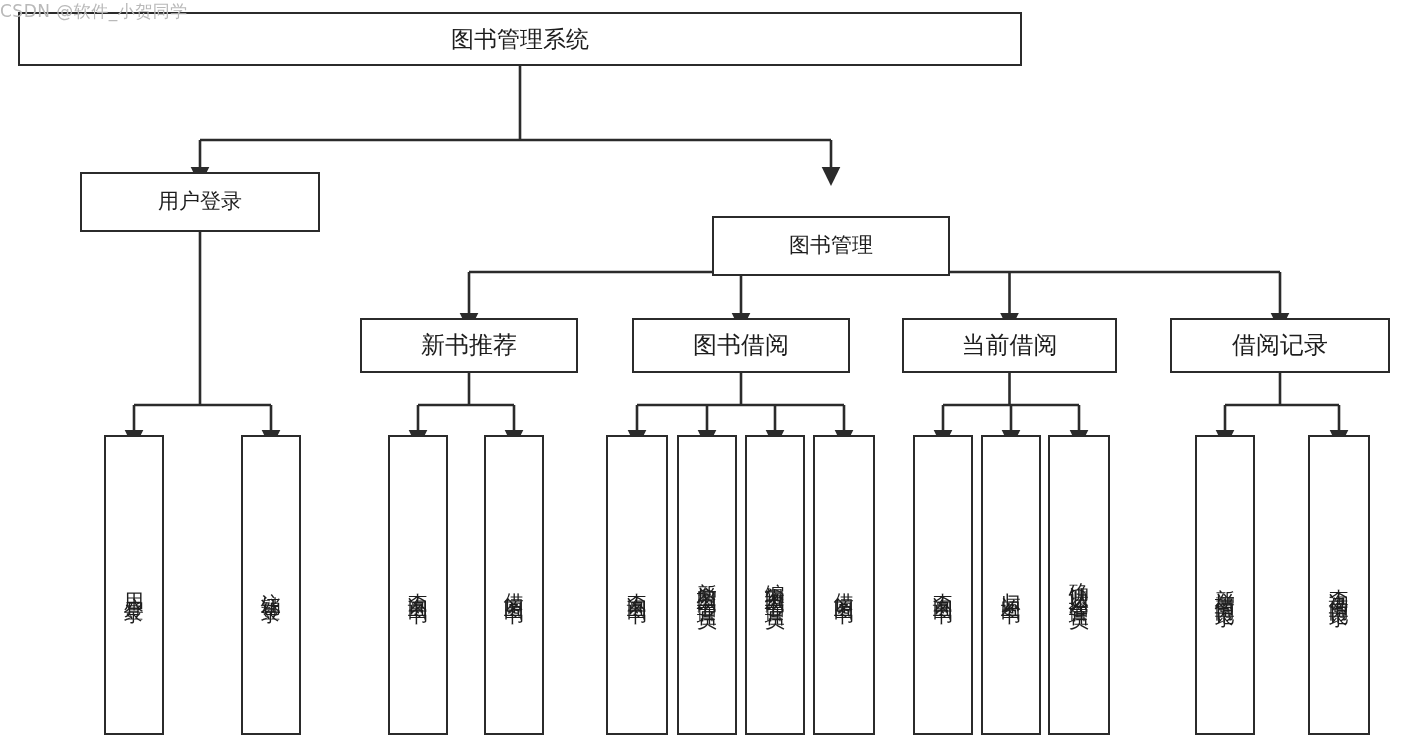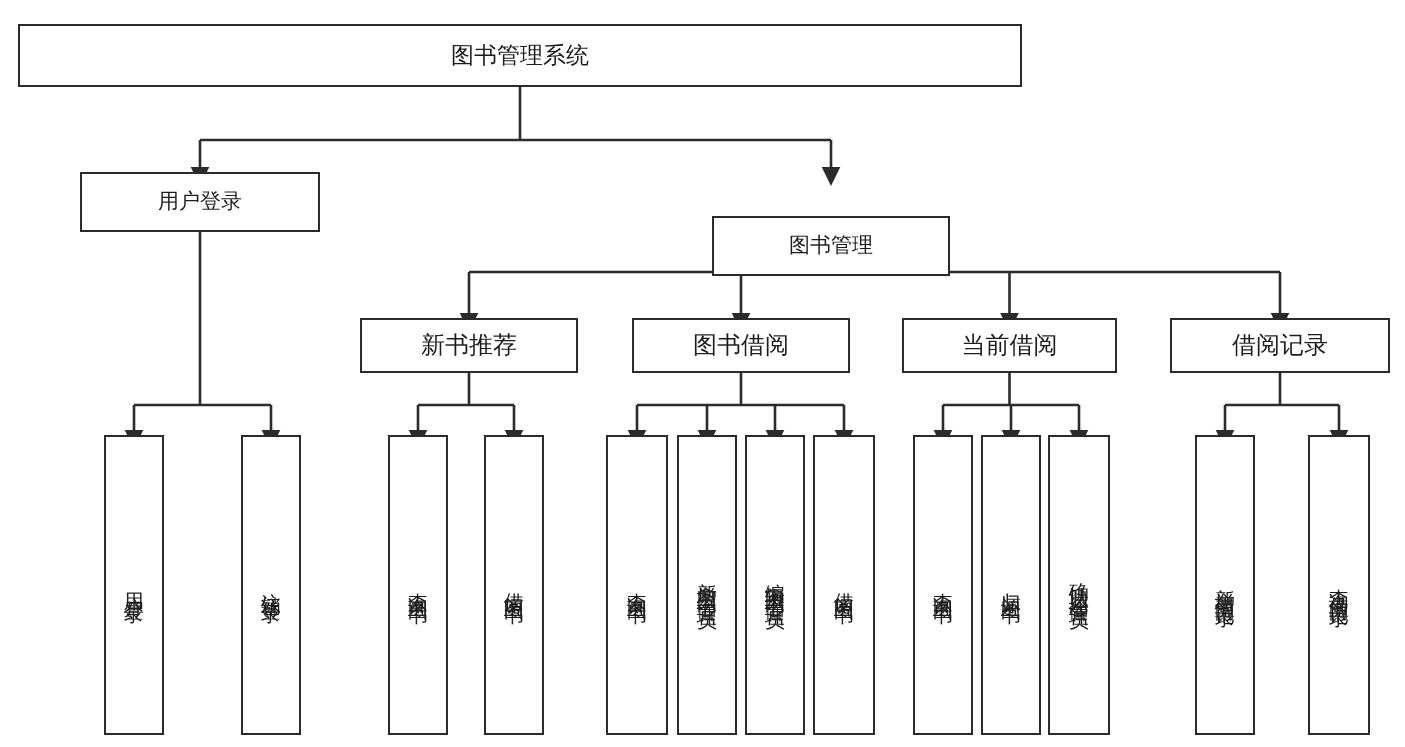--- a/index.html
+++ b/index.html
@@ -113,21 +113,21 @@
         <path d="M1011,405 L1011,433" marker-end="url(#arrow)"></path>
         <path d="M1079,405 L1079,433" marker-end="url(#arrow)"></path>
         <path d="M1280,373 L1280,405"></path>
         <path d="M1225,405 L1339,405"></path>
         <path d="M1225,405 L1225,433" marker-end="url(#arrow)"></path>
         <path d="M1339,405 L1339,433" marker-end="url(#arrow)"></path>
       </g>
   </svg>
 
   <div id="nodes">
-      <div class="node root" style="left: 18px; top: 24px; width: 1004px; height: 63px;">
+      <div class="node root" style="left: 18px; top: 12px; width: 1004px; height: 54px;">
         <span>图书管理系统</span>
       </div>
       <div class="node level2" style="left: 80px; top: 172px; width: 240px; height: 60px;">
         <span>用户登录</span>
       </div>
       <div class="node level2" style="left: 712px; top: 172px; width: 238px; height: 60px; margin-top: 44px;">
         <span>图书管理</span>
       </div>
       <div class="node level3" style="left: 360px; top: 318px; width: 218px; height: 55px;">
         <span>新书推荐</span>
@@ -175,14 +175,15 @@
         <span class="vtxt">确认归还（管理员）</span>
       </div>
       <div class="node leaf" style="left: 1195px; top: 435px; width: 60px; height: 300px;">
         <span class="vtxt">新增借阅记录</span>
       </div>
       <div class="node leaf" style="left: 1308px; top: 435px; width: 62px; height: 300px;">
         <span class="vtxt">查询借阅记录</span>
       </div>
     </div>
 
+  <div class="watermark">CSDN @软件_小贺同学</div>
 
 </div>
 
 </body></html>

